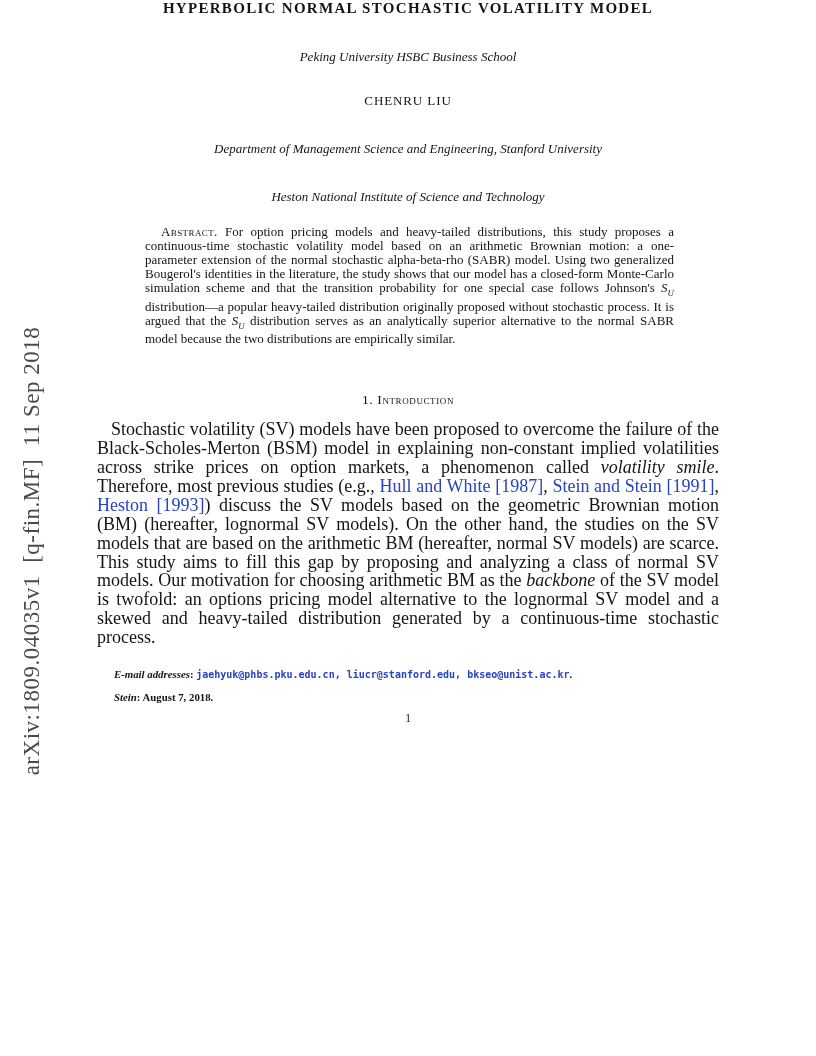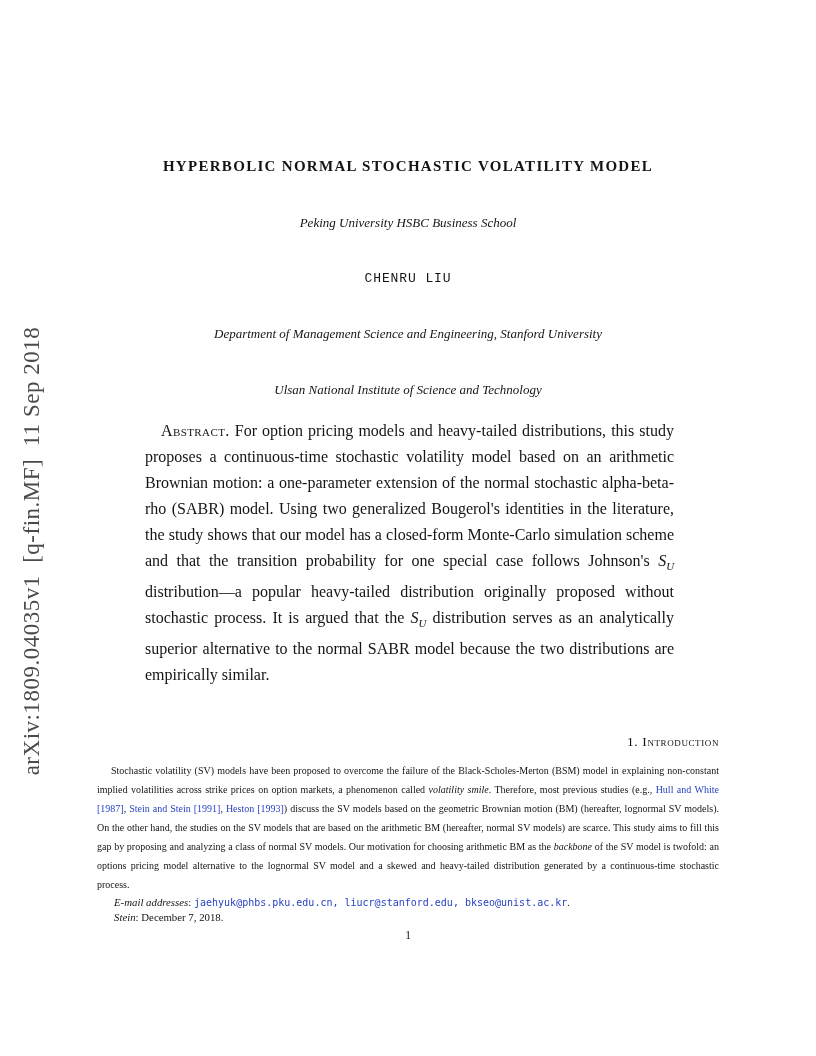--- a/index.html
+++ b/index.html
@@ -28,80 +28,81 @@
     color:var(--sidebar);
     white-space:pre;
   }
   .content{
     position:absolute;
     left:97px;
     top:0;
     width:622px;
   }
   .paper-title{
-    margin-top:158px;
     text-align:center;
     font-weight:bold;
     font-size:15px;
     letter-spacing:1.3px;
   }
   .author-name{
     margin-top:44px;
     text-align:center;
     font-size:13px;
     letter-spacing:0.9px;
   }
   .author-name.first{margin-top:44px;}
   .author-affil{
-    margin-top:40px;
+    margin-top:32px;
     text-align:center;
     font-style:italic;
     font-size:13px;
   }
-  .gap-lg{margin-top:40px;font-family:Liberation Mono, monospace;}
+  .gap-lg{margin-top:28px;}
   .abstract{
     margin:20px 45px 12px 48px;
-    font-size:16px;
-    line-height:26px;
+    font-size:13px;
+    line-height:14px;
     text-align:justify;
     text-indent:16px;
   }
   .abstract-label{
     font-variant:small-caps;
     letter-spacing:0.4px;
   }
   .section-heading{
     margin-top:46px;
-    text-align:right;
+    text-align:center;
     font-size:13.5px;
     font-variant:small-caps;
     letter-spacing:0.6px;
   }
   .body-par{
     margin:12px 0 0 0;
-    font-size:10px;
+    font-size:18px;
     line-height:18.9px;
     text-align:justify;
     text-indent:14px;
   }
   .cite{
     color:var(--link);
     text-decoration:none;
     cursor:pointer;
   }
   .em{font-style:italic;}
   .math-base{font-style:italic;}
   .math-sub{
     font-style:italic;
     font-size:0.68em;
     vertical-align:sub;
   }
   .footnotes{
+    margin-top:16px;
     font-size:10.8px;
-    line-height:15px;
+    line-height:22px;
+    font-weight:bold;
   }
   .footnotes .fn-line{text-indent:17px;}
   .fn-label{font-style:italic;}
   .email{
     font-family:"DejaVu Sans Mono", monospace;
     font-size:10px;
     color:var(--link);
     text-decoration:none;
     cursor:pointer;
   }
@@ -123,30 +124,30 @@
 
 <div class="content">
 
   <div class="paper-title">HYPERBOLIC NORMAL STOCHASTIC VOLATILITY MODEL</div>
 
   <div class="author-affil">Peking University HSBC Business School</div>
 
   <div class="author-name gap-lg">CHENRU LIU</div>
   <div class="author-affil">Department of Management Science and Engineering, Stanford University</div>
 
-  <div class="author-affil">Ulsan National Institute of Science and Technology</div>
+  <div class="author-affil">Heston National Institute of Science and Technology</div>
 
   <div class="abstract">
     <span class="abstract-label">Abstract.</span><span> For option pricing models and heavy-tailed distributions, this study proposes a continuous-time stochastic volatility model based on an arithmetic Brownian motion: a one-parameter extension of the normal stochastic alpha-beta-rho (SABR) model. Using two generalized Bougerol's identities in the literature, the study shows that our model has a closed-form Monte-Carlo simulation scheme and that the transition probability for one special case follows Johnson's </span><span class="math-base">S</span><span class="math-sub">U</span><span> distribution—a popular heavy-tailed distribution originally proposed without stochastic process. It is argued that the </span><span class="math-base">S</span><span class="math-sub">U</span><span> distribution serves as an analytically superior alternative to the normal SABR model because the two distributions are empirically similar.</span>
   </div>
 
   <div class="section-heading">1. Introduction</div>
 
   <p class="body-par"><span>Stochastic volatility (SV) models have been proposed to overcome the failure of the Black-Scholes-Merton (BSM) model in explaining non-constant implied volatilities across strike prices on option markets, a phenomenon called </span><span class="em">volatility smile</span><span>. Therefore, most previous studies (e.g., </span><a class="cite">Hull and White [1987]</a><span>, </span><a class="cite">Stein and Stein [1991]</a><span>, </span><a class="cite">Heston [1993]</a><span>) discuss the SV models based on the geometric Brownian motion (BM) (hereafter, lognormal SV models). On the other hand, the studies on the SV models that are based on the arithmetic BM (hereafter, normal SV models) are scarce. This study aims to fill this gap by proposing and analyzing a class of normal SV models. Our motivation for choosing arithmetic BM as the </span><span class="em">backbone</span><span> of the SV model is twofold: an options pricing model alternative to the lognormal SV model and a skewed and heavy-tailed distribution generated by a continuous-time stochastic process.</span></p>
 
   <div class="footnotes">
     <div class="fn-line"><span class="fn-label">E-mail addresses</span><span>: </span><a class="email">jaehyuk@phbs.pku.edu.cn</a><span class="email-sep">, </span><a class="email">liucr@stanford.edu</a><span class="email-sep">, </span><a class="email">bkseo@unist.ac.kr</a><span>.</span></div>
-    <div class="fn-line"><span class="fn-label">Stein</span><span>: December 7, 2018.</span></div>
+    <div class="fn-line"><span class="fn-label">Stein</span><span>: August 7, 2018.</span></div>
   </div>
 
   <div class="page-number">1</div>
 
 </div>
 
 </body></html>

